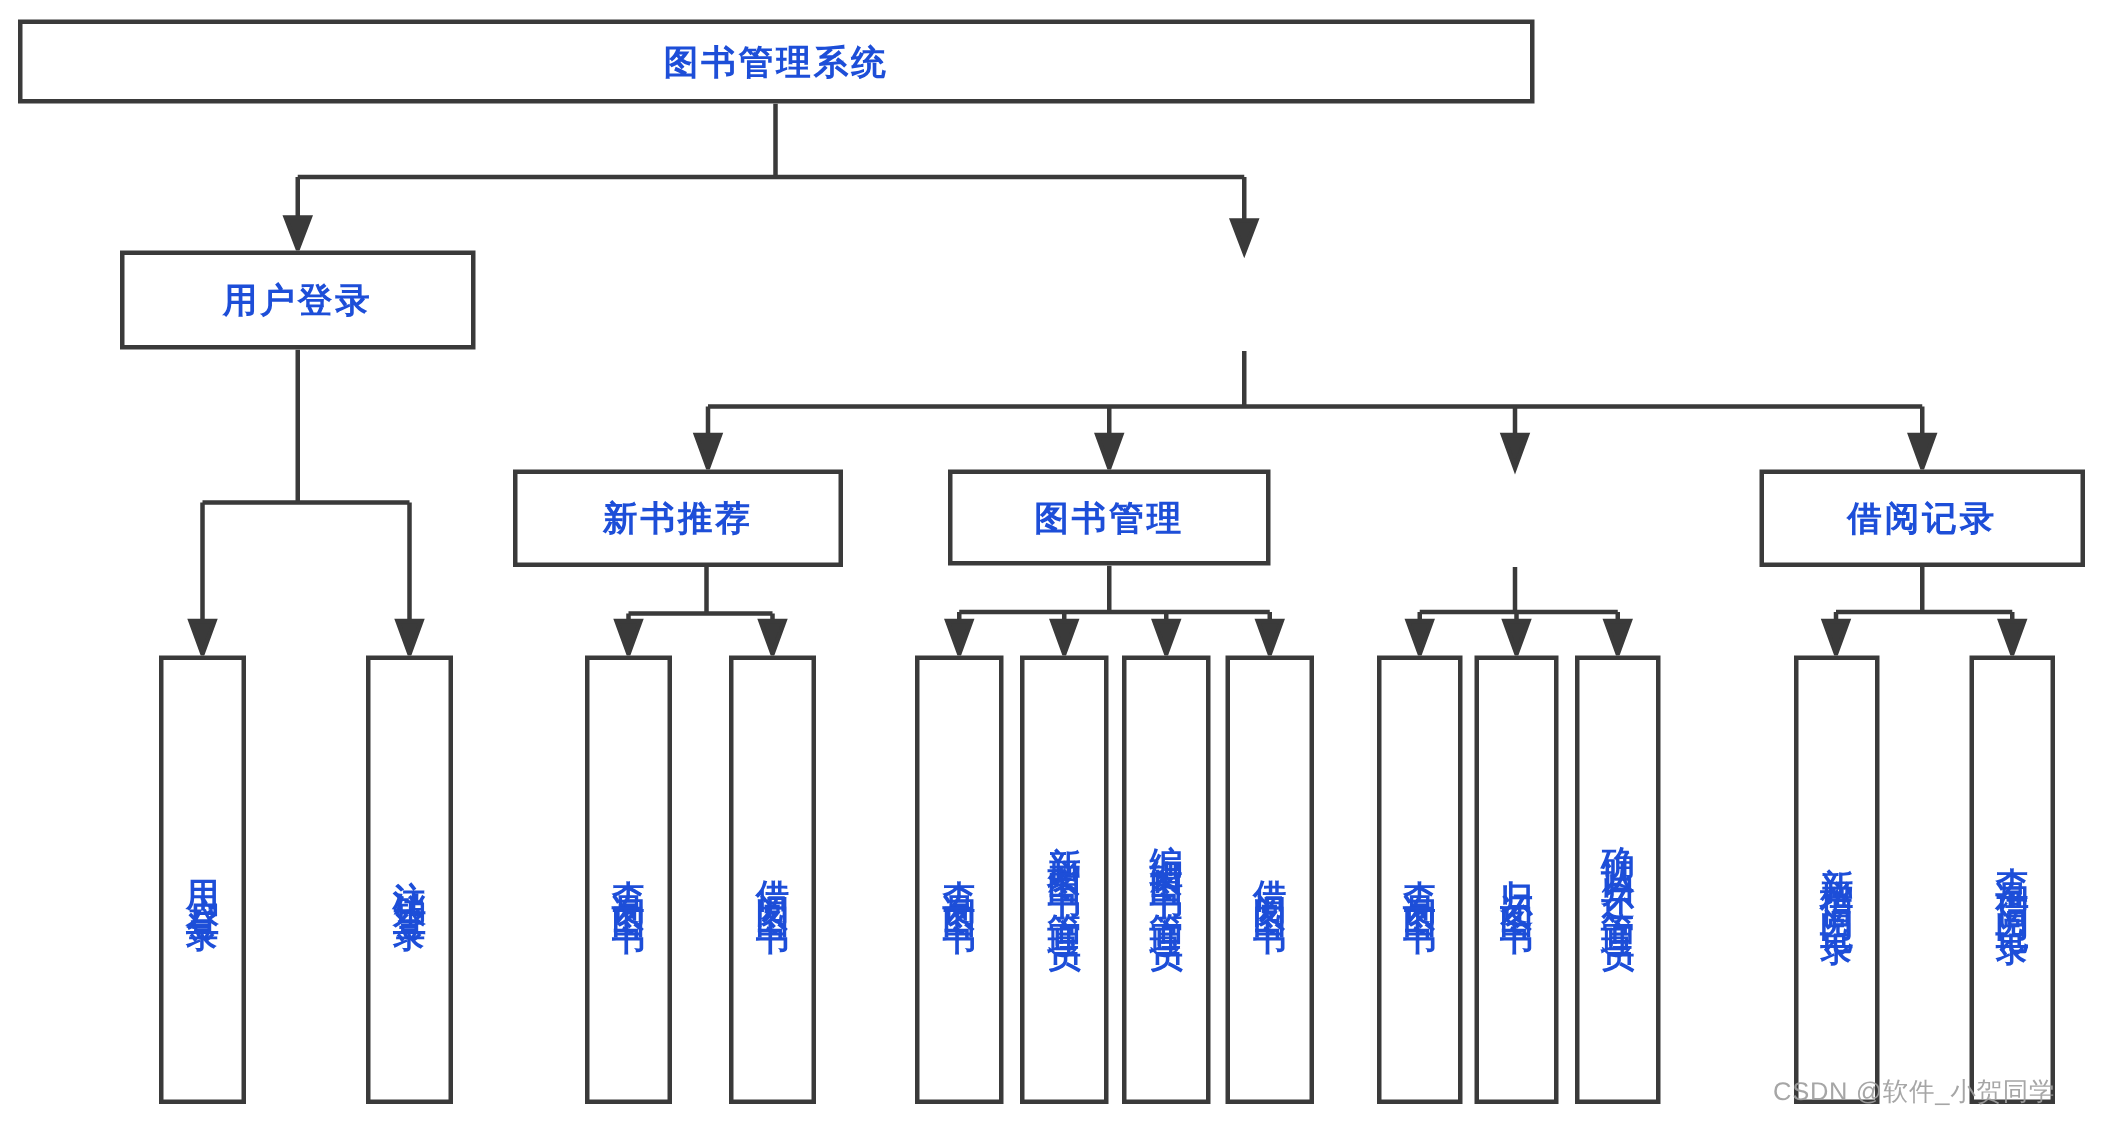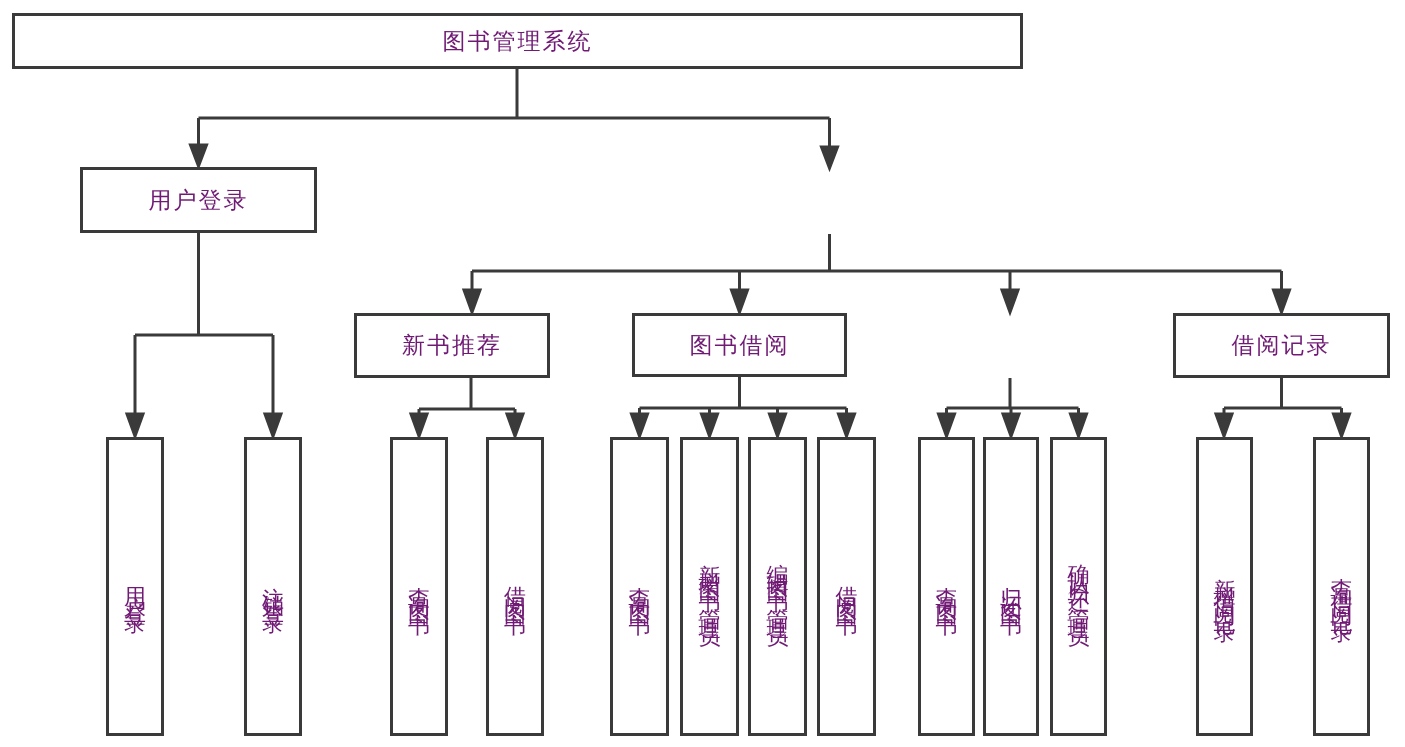--- a/index.html
+++ b/index.html
@@ -21,25 +21,26 @@
     top: 0;
     width: 1405px;
     height: 747px;
     pointer-events: none;
   }
   .node {
     position: absolute;
     box-sizing: border-box;
     border: 3px solid #3a3a3a;
     background: #ffffff;
-    color: #701a75;
+    color: #1d4ed8;
     display: flex;
     align-items: center;
     justify-content: center;
     text-align: center;
+    font-weight: bold;
   }
   .node.h {
     font-size: 23px;
     letter-spacing: 2px;
     white-space: nowrap;
   }
   .node.v {
     font-size: 22px;
     writing-mode: vertical-rl;
     text-orientation: mixed;
@@ -109,36 +110,37 @@
       <path fill="none" d="M1281.5 378 V408 M1224 408 H1341.5 M1224 408 V417 M1341.5 408 V417"></path>
       <polygon points="1216,414 1232,414 1224,436"></polygon>
       <polygon points="1333.5,414 1349.5,414 1341.5,436"></polygon>
     </g>
   </svg>
 
   <div class="node h" style="left:12px; top:13px; width:1011px; height:56px">图书管理系统</div>
 
   <div class="node h" style="left:80px; top:167px; width:237px; height:66px">用户登录</div>
 
-  <div class="node h" style="left:354px; top:313px; width:196px; height:65px">新书推荐</div>
-  <div class="node h" style="left:632px; top:313px; width:215px; height:64px">图书借阅</div>
+  <div class="node h" style="left:342px; top:313px; width:220px; height:65px">新书推荐</div>
+  <div class="node h" style="left:632px; top:313px; width:215px; height:64px">图书管理</div>
   <div class="node h" style="left:1173px; top:313px; width:217px; height:65px">借阅记录</div>
 
   <div class="node v" style="left:106px; top:437px; width:58px; height:299px">用户登录</div>
   <div class="node v" style="left:244px; top:437px; width:58px; height:299px">注销登录</div>
 
   <div class="node v" style="left:390px; top:437px; width:58px; height:299px">查询图书</div>
   <div class="node v" style="left:486px; top:437px; width:58px; height:299px">借阅图书</div>
 
   <div class="node v" style="left:610px; top:437px; width:59px; height:299px">查询图书</div>
   <div class="node v" style="left:680px; top:437px; width:59px; height:299px">新增图书（管理员）</div>
   <div class="node v" style="left:748px; top:437px; width:59px; height:299px">编辑图书（管理员）</div>
   <div class="node v" style="left:817px; top:437px; width:59px; height:299px">借阅图书</div>
 
   <div class="node v" style="left:918px; top:437px; width:57px; height:299px">查询图书</div>
   <div class="node v" style="left:983px; top:437px; width:56px; height:299px">归还图书</div>
   <div class="node v" style="left:1050px; top:437px; width:57px; height:299px">确认归还（管理员）</div>
 
   <div class="node v" style="left:1196px; top:437px; width:57px; height:299px">新增借阅记录</div>
   <div class="node v" style="left:1313px; top:437px; width:57px; height:299px">查询借阅记录</div>
 
+  <div class="watermark">CSDN @软件_小贺同学</div>
 
 </div>
 
 </body></html>

